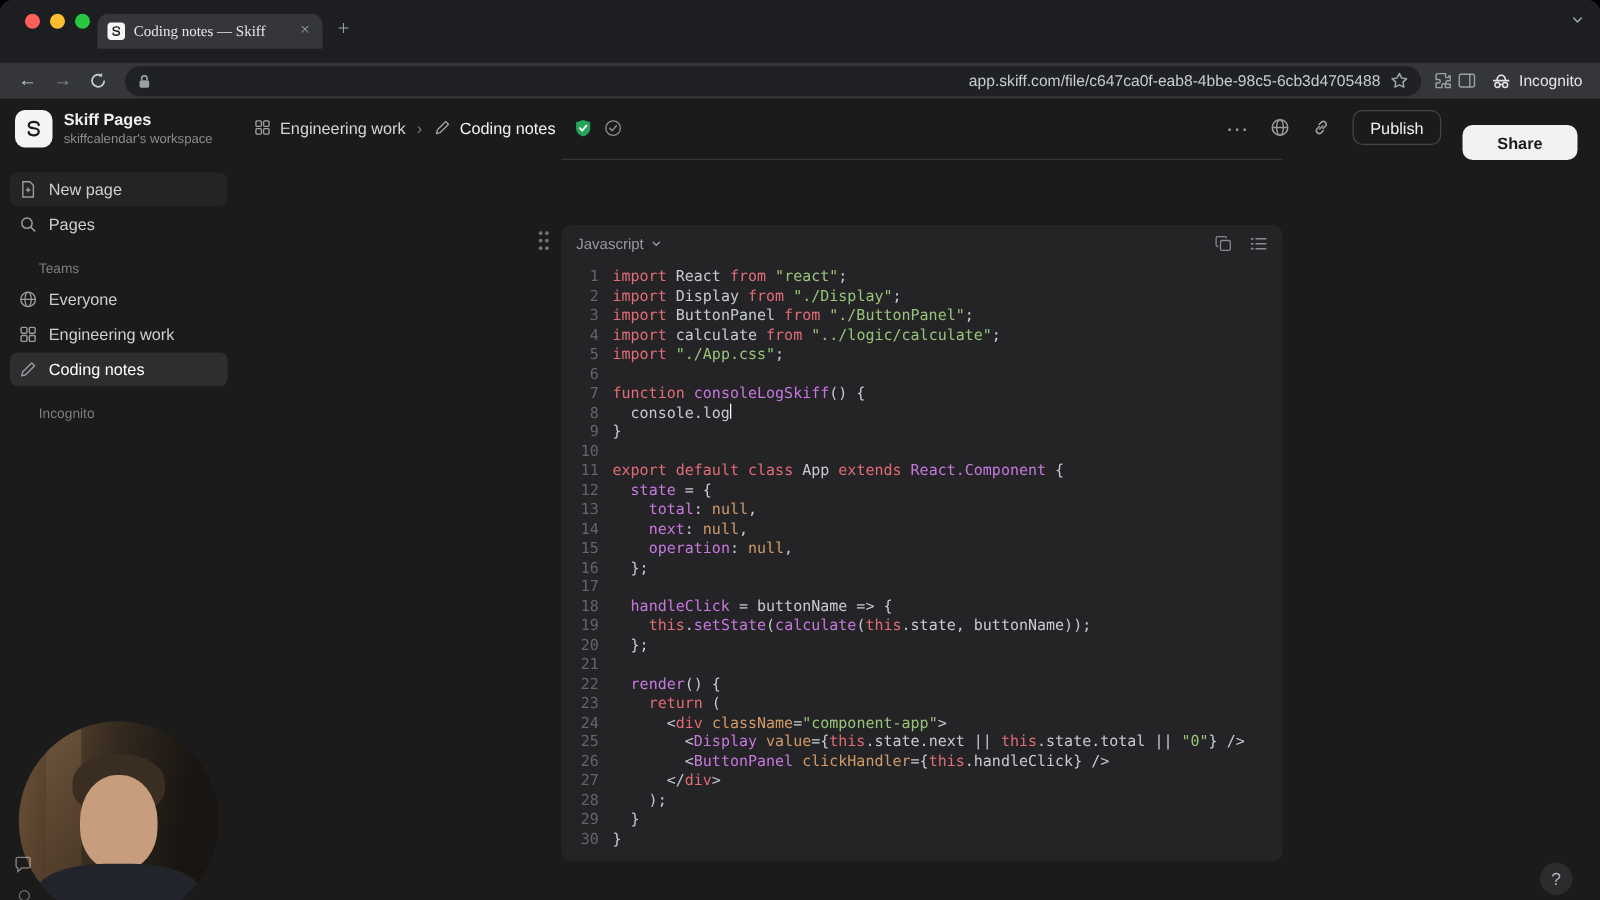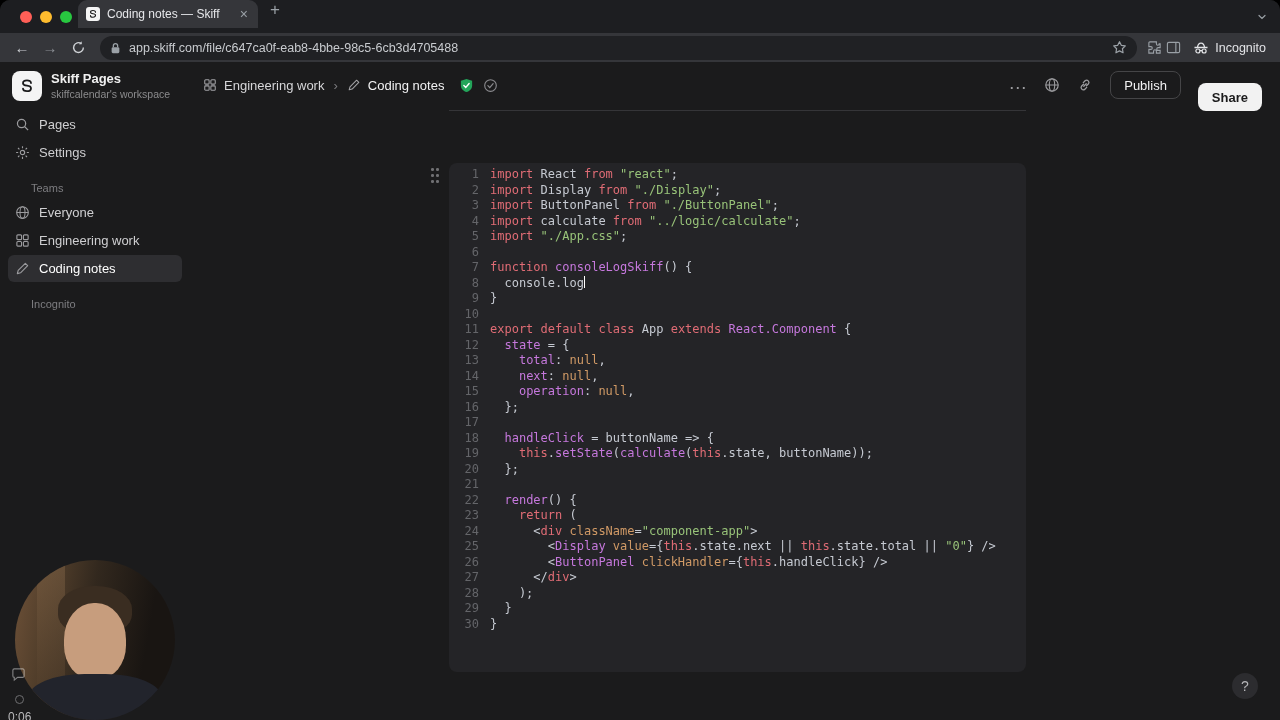--- a/index.html
+++ b/index.html
@@ -2,39 +2,39 @@
 <html><head>
 <meta charset="utf-8">
 <style>
   * { margin:0; padding:0; box-sizing:border-box; }
   html,body { width:1280px; height:720px; background:#000; overflow:hidden;
               font-family:"Liberation Sans",sans-serif; }
   .window { width:1280px; height:720px; background:#1b1b1c; border-radius:10px 10px 0 0;
             overflow:hidden; display:flex; flex-direction:column; position:relative; }
 
   
-  .tabstrip { height:33px; background:#1d1e21; display:flex; align-items:flex-start; position:relative; flex:none; }
+  .tabstrip { height:50px; background:#1d1e21; display:flex; align-items:center; position:relative; flex:none;font-family:Liberation Serif, serif; }
   .traffic { position:absolute; left:20px; top:11px; display:flex; gap:8px; }
   .traffic span { width:12px; height:12px; border-radius:50%; display:block; }
   .tl-red{background:#ff5f57} .tl-yellow{background:#febc2e} .tl-green{background:#28c840}
   .tab { margin-left:78px; width:180px; height:28px; background:#35363a; border-radius:9px 9px 0 0;
          display:flex; align-items:center; padding:0 8px; gap:7px; }
   .favicon { width:14px; height:14px; border-radius:3px; background:#f5f5f5; flex:none;
              display:flex; align-items:center; justify-content:center; }
   .tab-title { font-size:12px; color:#e6e7ea; white-space:nowrap; overflow:hidden; flex:1; }
   .tab-close { color:#9aa0a6; font-size:14px; line-height:1; padding:0 2px; cursor:default; }
   .newtab-btn { color:#9aa0a6; font-size:17px; margin:0 0 4px 12px; }
   .strip-chevron { position:absolute; right:12px; top:9px; color:#9aa0a6; }
 
   
   .toolbar { height:29px; background:#35363a; display:flex; align-items:center; padding:0 10px; gap:4px; flex:none; }
   .nav-ic { width:24px; text-align:center; font-size:15px; color:#cdd0d4; flex:none; }
   .nav-ic.dim { color:#8b8f94; }
   .addressbar { flex:1; height:24px; background:#202124; border-radius:12px; margin:0 6px;
-                display:flex; align-items:center; padding:0 10px; gap:8px; }
+                display:flex; align-items:center; padding:0 10px; gap:8px;text-align:right; }
   .url { font-size:12.5px; color:#c8cbcf; flex:1; white-space:nowrap; overflow:hidden; }
   .omni-ic { color:#9aa0a6; flex:none; display:flex; }
   .tb-svg { display:block; }
   .incog { display:flex; align-items:center; gap:6px; margin-left:8px; padding-right:4px; }
   .incog-label { font-size:12.5px; color:#e4e5e8; }
 
   
   .app { flex:1; position:relative; background:#1b1b1c; }
 
   
@@ -55,21 +55,21 @@
   .main-header { position:absolute; left:190px; right:0; top:0; height:46px;
                  display:flex; align-items:center; padding:0 18px 0 13px; gap:9px; }
   .crumb { display:flex; align-items:center; gap:7px; font-size:13px; color:#d6d6d8; }
   .crumb svg { color:#a3a3a6; }
   .crumb-sep { color:#7a7a7d; font-size:13px; }
   .crumb-page { color:#f2f2f3; }
   .hdr-right { margin-left:auto; display:flex; align-items:center; gap:17px; }
   .hdr-ic { color:#9c9c9f; display:flex; align-items:center; font-size:17px; line-height:1; }
   .btn-publish { height:28px; padding:0 13px; border-radius:8px; border:1px solid #454547;
                  color:#f1f1f2; font-size:13px; display:flex; align-items:center; background:transparent; }
-  .btn-share { height:28px; padding:0 14px; border-radius:8px; background:#f2f2f2;
+  .btn-share { height:28px; padding:0 28px; border-radius:8px; background:#f2f2f2;
                color:#1b1b1c; font-size:13px; font-weight:bold; display:flex; align-items:center; border:none;margin-top:24px; }
 
   
   .content-divider { position:absolute; left:449px; top:48px; width:577px; height:1px; background:#353538; }
   .drag-handle { position:absolute; left:431px; top:106px; width:11px; height:17px;
                  display:grid; grid-template-columns:repeat(2,5px); grid-auto-rows:6px; }
   .drag-handle i { width:2.5px; height:2.5px; border-radius:50%; background:#707073; }
 
   .code-card { position:absolute; left:449px; top:101px; width:577px; height:509px;
                background:#242427; border-radius:8px; }
@@ -189,33 +189,34 @@
           <svg width="16" height="16" viewBox="0 0 16 16">
               <path d="M12 5c0-1.6-1.8-2.6-4-2.6S4 3.6 4 5.2 6 7.4 8 7.6s4 .8 4 2.6-1.8 3-4 3-4-1-4-2.6" fill="none" stroke="#1b1b1c" stroke-width="1.8" stroke-linecap="round"></path>
             </svg>
         </span>
         <span>
           <div class="ws-name">Skiff Pages</div>
           <div class="ws-sub">skiffcalendar's workspace</div>
         </span>
       </div>
 
+      <div class="side-item si-newpage">
+
+        <svg width="15" height="15" viewBox="0 0 16 16">
+            <path d="M3.5 1.5h6l3 3v10h-9z" fill="none" stroke="currentColor" stroke-width="1.2"></path>
+            <path d="M8 6.5v4M6 8.5h4" stroke="currentColor" stroke-width="1.2"></path>
+          </svg>
+        <span>New page</span>
+      </div>
       <div class="side-item">
         <svg width="15" height="15" viewBox="0 0 16 16">
             <circle cx="7" cy="7" r="4.4" fill="none" stroke="currentColor" stroke-width="1.3"></circle>
             <line x1="10.4" y1="10.4" x2="14" y2="14" stroke="currentColor" stroke-width="1.3"></line>
           </svg>
         <span>Pages</span>
-      </div>
-      <div class="side-item">
-        <svg width="15" height="15" viewBox="0 0 16 16">
-            <circle cx="8" cy="8" r="2.3" fill="none" stroke="currentColor" stroke-width="1.2"></circle>
-            <path d="M8 1.2v2.2M8 12.6v2.2M1.2 8h2.2M12.6 8h2.2M3.2 3.2l1.5 1.5M11.3 11.3l1.5 1.5M12.8 3.2l-1.5 1.5M4.7 11.3l-1.5 1.5" stroke="currentColor" stroke-width="1.2"></path>
-          </svg>
-        <span>Settings</span>
       </div>
 
       <div class="side-heading">Teams</div>
 
       <div class="side-item">
         <svg width="15" height="15" viewBox="0 0 16 16">
             <circle cx="8" cy="8" r="6.2" fill="none" stroke="currentColor" stroke-width="1.2"></circle>
             <ellipse cx="8" cy="8" rx="2.7" ry="6.2" fill="none" stroke="currentColor" stroke-width="1.1"></ellipse>
             <line x1="1.8" y1="8" x2="14.2" y2="8" stroke="currentColor" stroke-width="1.1"></line>
           </svg>
@@ -296,20 +297,42 @@
     <div class="drag-handle">
       <i></i>
         <i></i>
         <i></i>
         <i></i>
         <i></i>
         <i></i>
     </div>
 
     <div class="code-card">
+      <div class="card-header">
+        <span class="lang">
+          <span>Javascript</span>
+          <svg width="10" height="10" viewBox="0 0 16 16">
+              <path d="M4 6l4 4 4-4" fill="none" stroke="currentColor" stroke-width="1.8" stroke-linecap="round"></path>
+            </svg>
+        </span>
+        <span class="card-icons">
+          <span style="display:flex">
+            <svg width="14" height="14" viewBox="0 0 16 16">
+                <rect x="5" y="5" width="9" height="9" rx="1.5" fill="none" stroke="currentColor" stroke-width="1.2"></rect>
+                <path d="M3 10.5H2.5A1.5 1.5 0 0 1 1 9V3a1.5 1.5 0 0 1 1.5-1.5H9A1.5 1.5 0 0 1 10.5 3" fill="none" stroke="currentColor" stroke-width="1.2"></path>
+              </svg>
+          </span>
+          <span style="display:flex">
+            <svg width="14" height="14" viewBox="0 0 16 16">
+                <path d="M5.5 3.5h9M5.5 8h9M5.5 12.5h9" stroke="currentColor" stroke-width="1.3" stroke-linecap="round"></path>
+                <path d="M1.5 3.5h1M1.5 8h1M1.5 12.5h1" stroke="currentColor" stroke-width="1.6" stroke-linecap="round"></path>
+              </svg>
+          </span>
+        </span>
+      </div>
       <div class="code-area">
           <div class="code-line"><span class="ln">1</span><span><span class="tok-kw">import</span><span class="tok-def"> React </span><span class="tok-kw">from</span><span class="tok-def"> </span><span class="tok-str">"react"</span><span class="tok-def">;</span></span></div>
           <div class="code-line"><span class="ln">2</span><span><span class="tok-kw">import</span><span class="tok-def"> Display </span><span class="tok-kw">from</span><span class="tok-def"> </span><span class="tok-str">"./Display"</span><span class="tok-def">;</span></span></div>
           <div class="code-line"><span class="ln">3</span><span><span class="tok-kw">import</span><span class="tok-def"> ButtonPanel </span><span class="tok-kw">from</span><span class="tok-def"> </span><span class="tok-str">"./ButtonPanel"</span><span class="tok-def">;</span></span></div>
           <div class="code-line"><span class="ln">4</span><span><span class="tok-kw">import</span><span class="tok-def"> calculate </span><span class="tok-kw">from</span><span class="tok-def"> </span><span class="tok-str">"../logic/calculate"</span><span class="tok-def">;</span></span></div>
           <div class="code-line"><span class="ln">5</span><span><span class="tok-kw">import</span><span class="tok-def"> </span><span class="tok-str">"./App.css"</span><span class="tok-def">;</span></span></div>
           <div class="code-line"><span class="ln">6</span><span></span></div>
           <div class="code-line"><span class="ln">7</span><span><span class="tok-kw">function</span><span class="tok-def"> </span><span class="tok-fn">consoleLogSkiff</span><span class="tok-def">() {</span></span></div>
           <div class="code-line"><span class="ln">8</span><span><span class="tok-def">  console.log</span><span class="caret"></span></span></div>
           <div class="code-line"><span class="ln">9</span><span><span class="tok-def">}</span></span></div>

